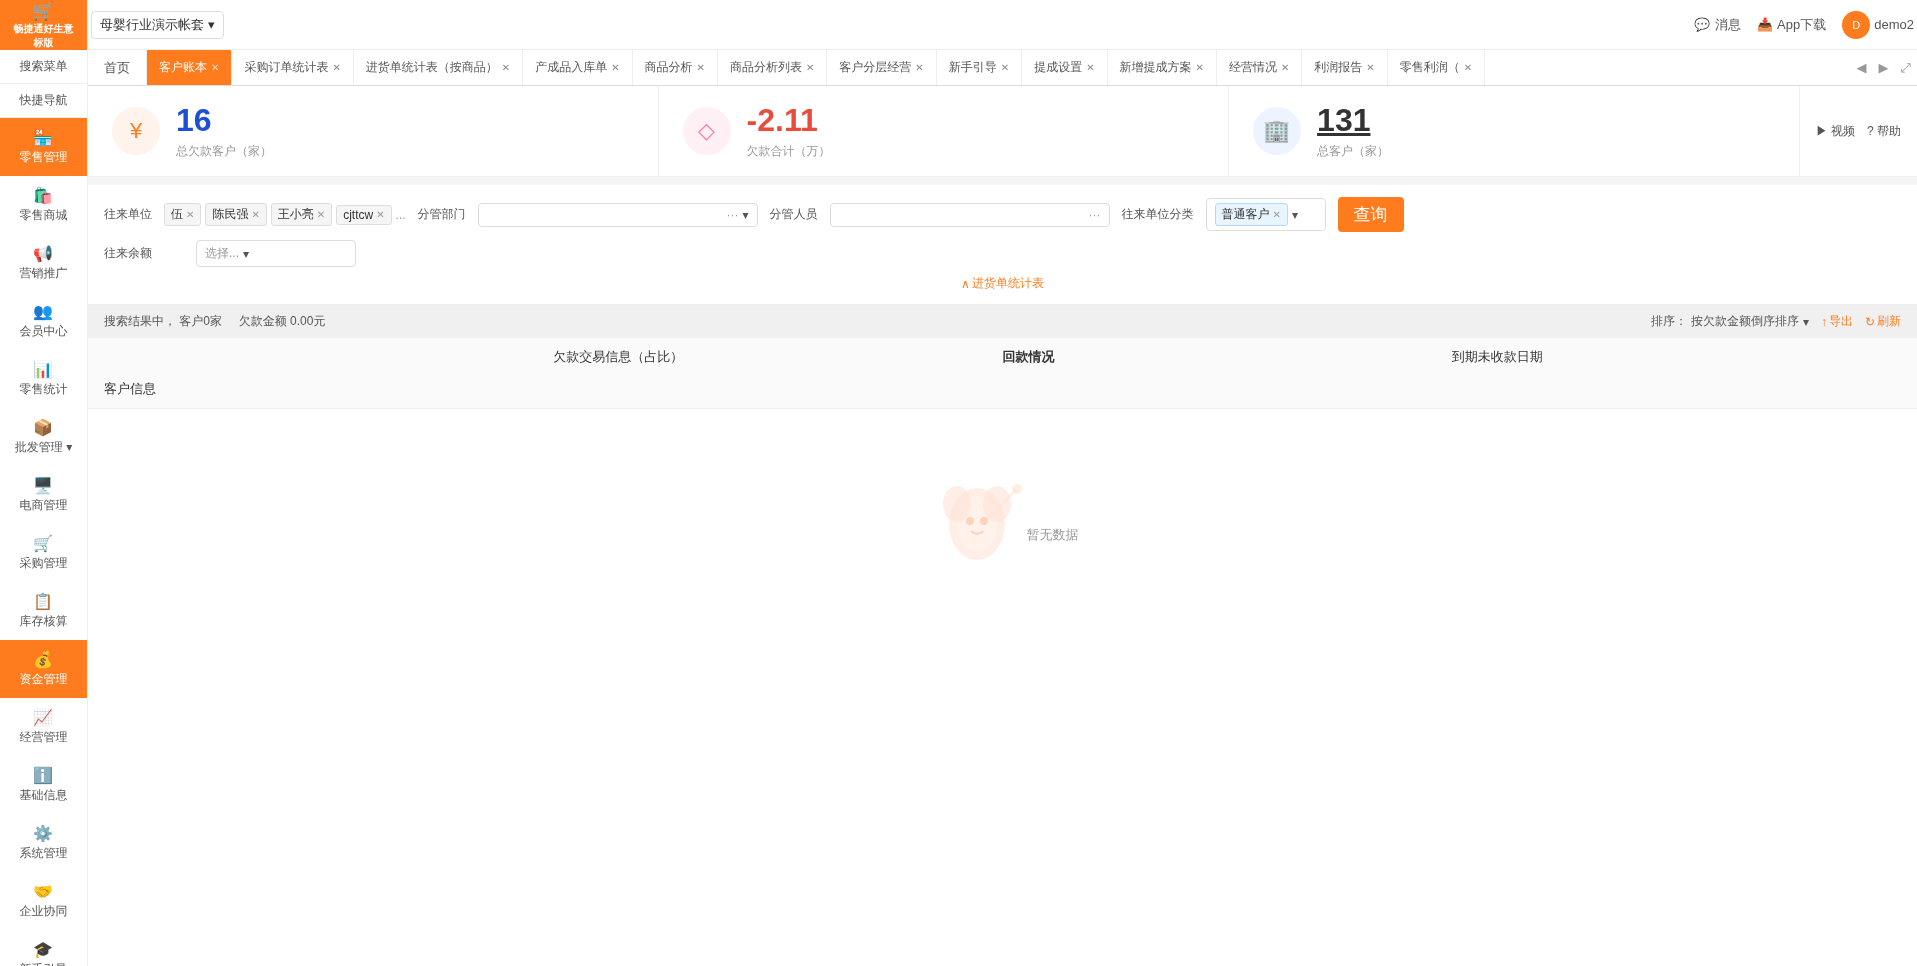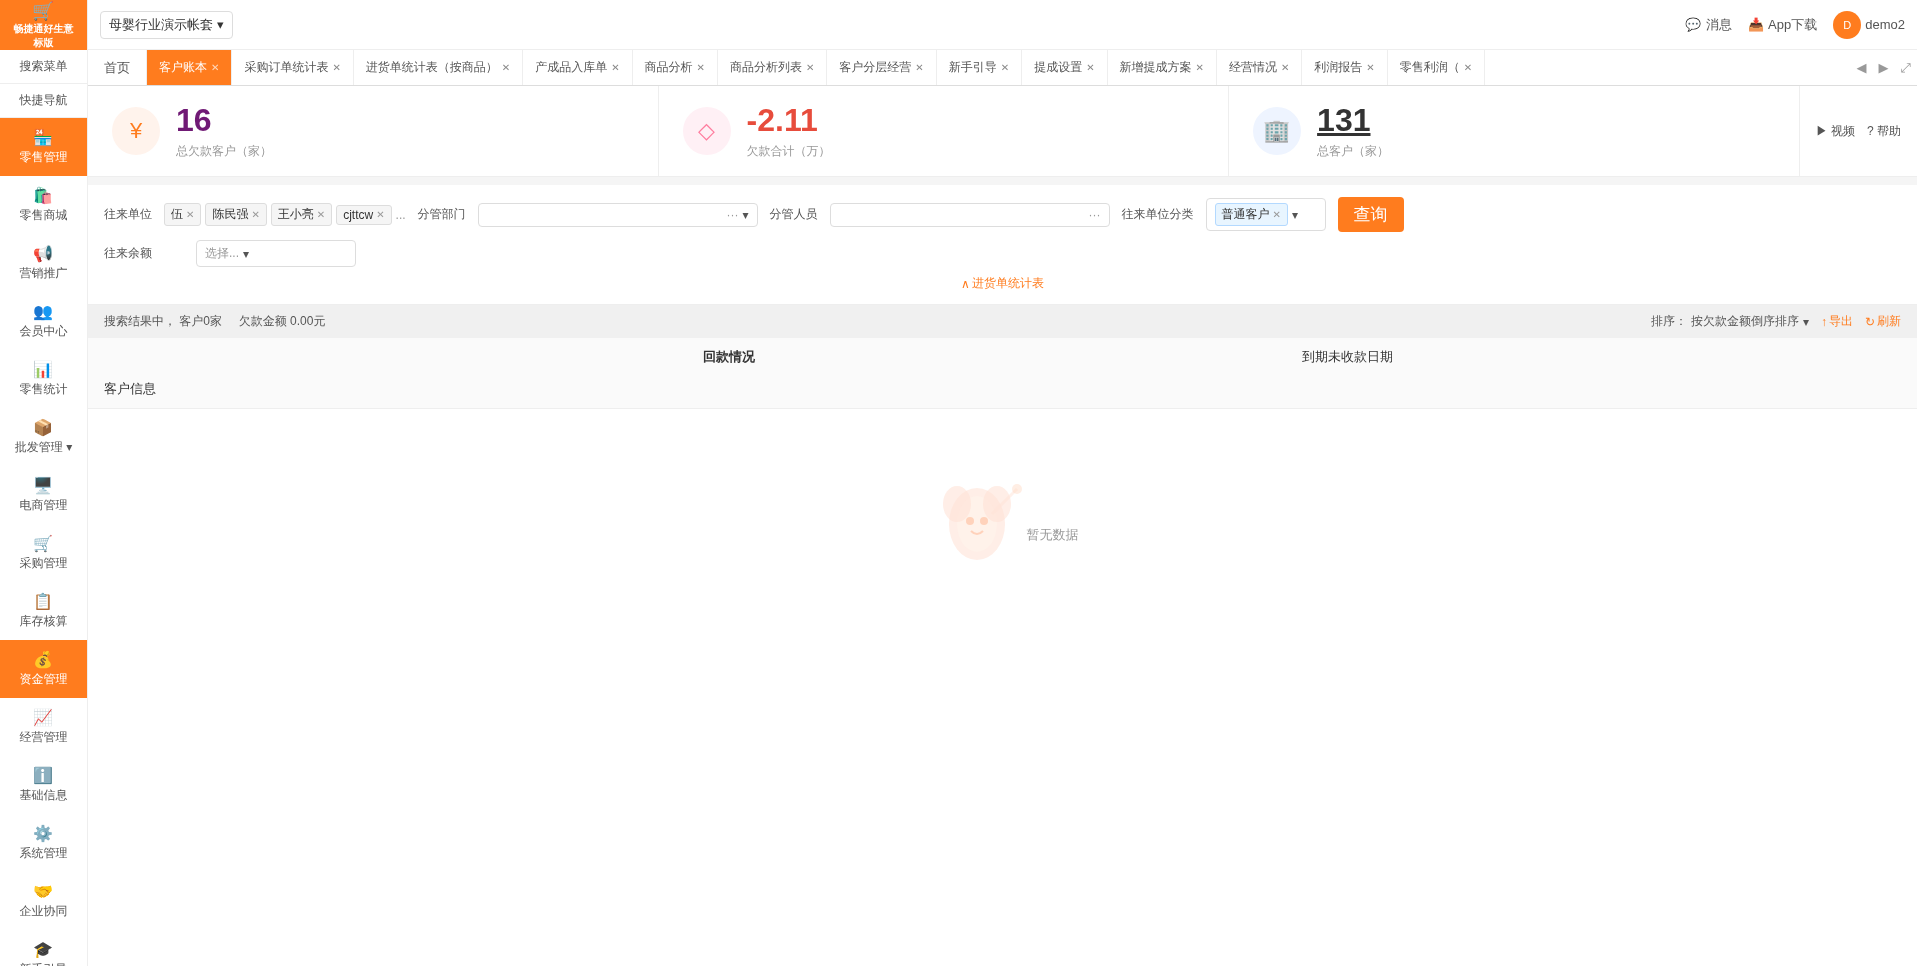--- a/index.html
+++ b/index.html
@@ -12,21 +12,21 @@
     .sidebar-logo .logo-text { font-size: 10px; }
     .sidebar-search { padding: 8px 0; text-align: center; color: #555; font-size: 12px; cursor: pointer; border-bottom: 1px solid #eee; }
     .sidebar-nav-item { padding: 10px 0; text-align: center; font-size: 12px; color: #555; cursor: pointer; display: flex; flex-direction: column; align-items: center; gap: 2px; }
     .sidebar-nav-item.active { background: #ff7c1e; color: #fff; }
     .sidebar-nav-item .nav-icon { font-size: 16px; }
 
     
     .main { flex: 1; display: flex; flex-direction: column; overflow: hidden; }
 
     
-    .topbar { height: 50px; background: #fff; display: flex; align-items: center; padding: 0 12px; border-bottom: 1px solid #eee; gap: 8px; }
+    .topbar { height: 50px; background: #fff; display: flex; align-items: center; padding: 0 3px; border-bottom: 1px solid #eee; gap: 8px; }
     .topbar-left { display: flex; align-items: center; gap: 8px; flex: 1; }
     .account-selector { display: flex; align-items: center; gap: 4px; font-size: 13px; color: #333; cursor: pointer; border: 1px solid #ddd; border-radius: 4px; padding: 4px 8px; }
     .topbar-right { display: flex; align-items: center; gap: 16px; font-size: 13px; color: #555; }
     .topbar-right span { cursor: pointer; display: flex; align-items: center; gap: 4px; }
     .user-avatar { width: 28px; height: 28px; border-radius: 50%; background: #ff7c1e; color: #fff; display: flex; align-items: center; justify-content: center; font-size: 11px; }
 
     
     .tabs-bar { background: #fff; display: flex; align-items: center; border-bottom: 1px solid #ddd; overflow: hidden; height: 36px; }
     .tab-item { padding: 0 12px; height: 36px; display: flex; align-items: center; gap: 4px; cursor: pointer; white-space: nowrap; font-size: 12px; color: #555; border-right: 1px solid #eee; flex-shrink: 0; }
     .tab-item.active { background: #ff7c1e; color: #fff; }
@@ -249,21 +249,21 @@
   </div>
 
   <div class="content">
 
     <div class="stats-row">
       <div class="stat-card" style="flex:2;">
         <div class="stat-icon-circle stat-icon-orange">
           <span>¥</span>
         </div>
         <div class="stat-content">
-          <div class="stat-value" style="color:#701a75;">16</div>
+          <div class="stat-value" style="color:#1d4ed8;">16</div>
           <div class="stat-label">总欠款客户（家）</div>
         </div>
       </div>
       <div class="stat-card" style="flex:2;">
         <div class="stat-icon-circle stat-icon-pink">
           <span>◇</span>
         </div>
         <div class="stat-content">
           <div class="stat-value" style="color:#e74c3c;">-2.11</div>
           <div class="stat-label">欠款合计（万）</div>
@@ -375,20 +375,21 @@
         <div class="action-link">
           <span>↻</span>
           <span>刷新</span>
         </div>
       </div>
     </div>
 
     <div class="table-area">
       <div class="table-header">
         <div class="col-customer">客户信息</div>
+        <div class="col-transaction">欠款交易信息（占比）</div>
         <div class="col-payment">回款情况</div>
         <div class="col-date">到期未收款日期</div>
       </div>
 
       <div class="empty-state">
         <div style="font-size:80px;opacity:0.4;color:#ffaa77;">
           
           <svg width="100" height="100" viewBox="0 0 100 100" xmlns="http://www.w3.org/2000/svg">
             <ellipse cx="50" cy="55" rx="28" ry="36" fill="#ffb89a" opacity="0.6"></ellipse>
             <ellipse cx="50" cy="55" rx="20" ry="28" fill="#ffe0cc" opacity="0.8"></ellipse>

